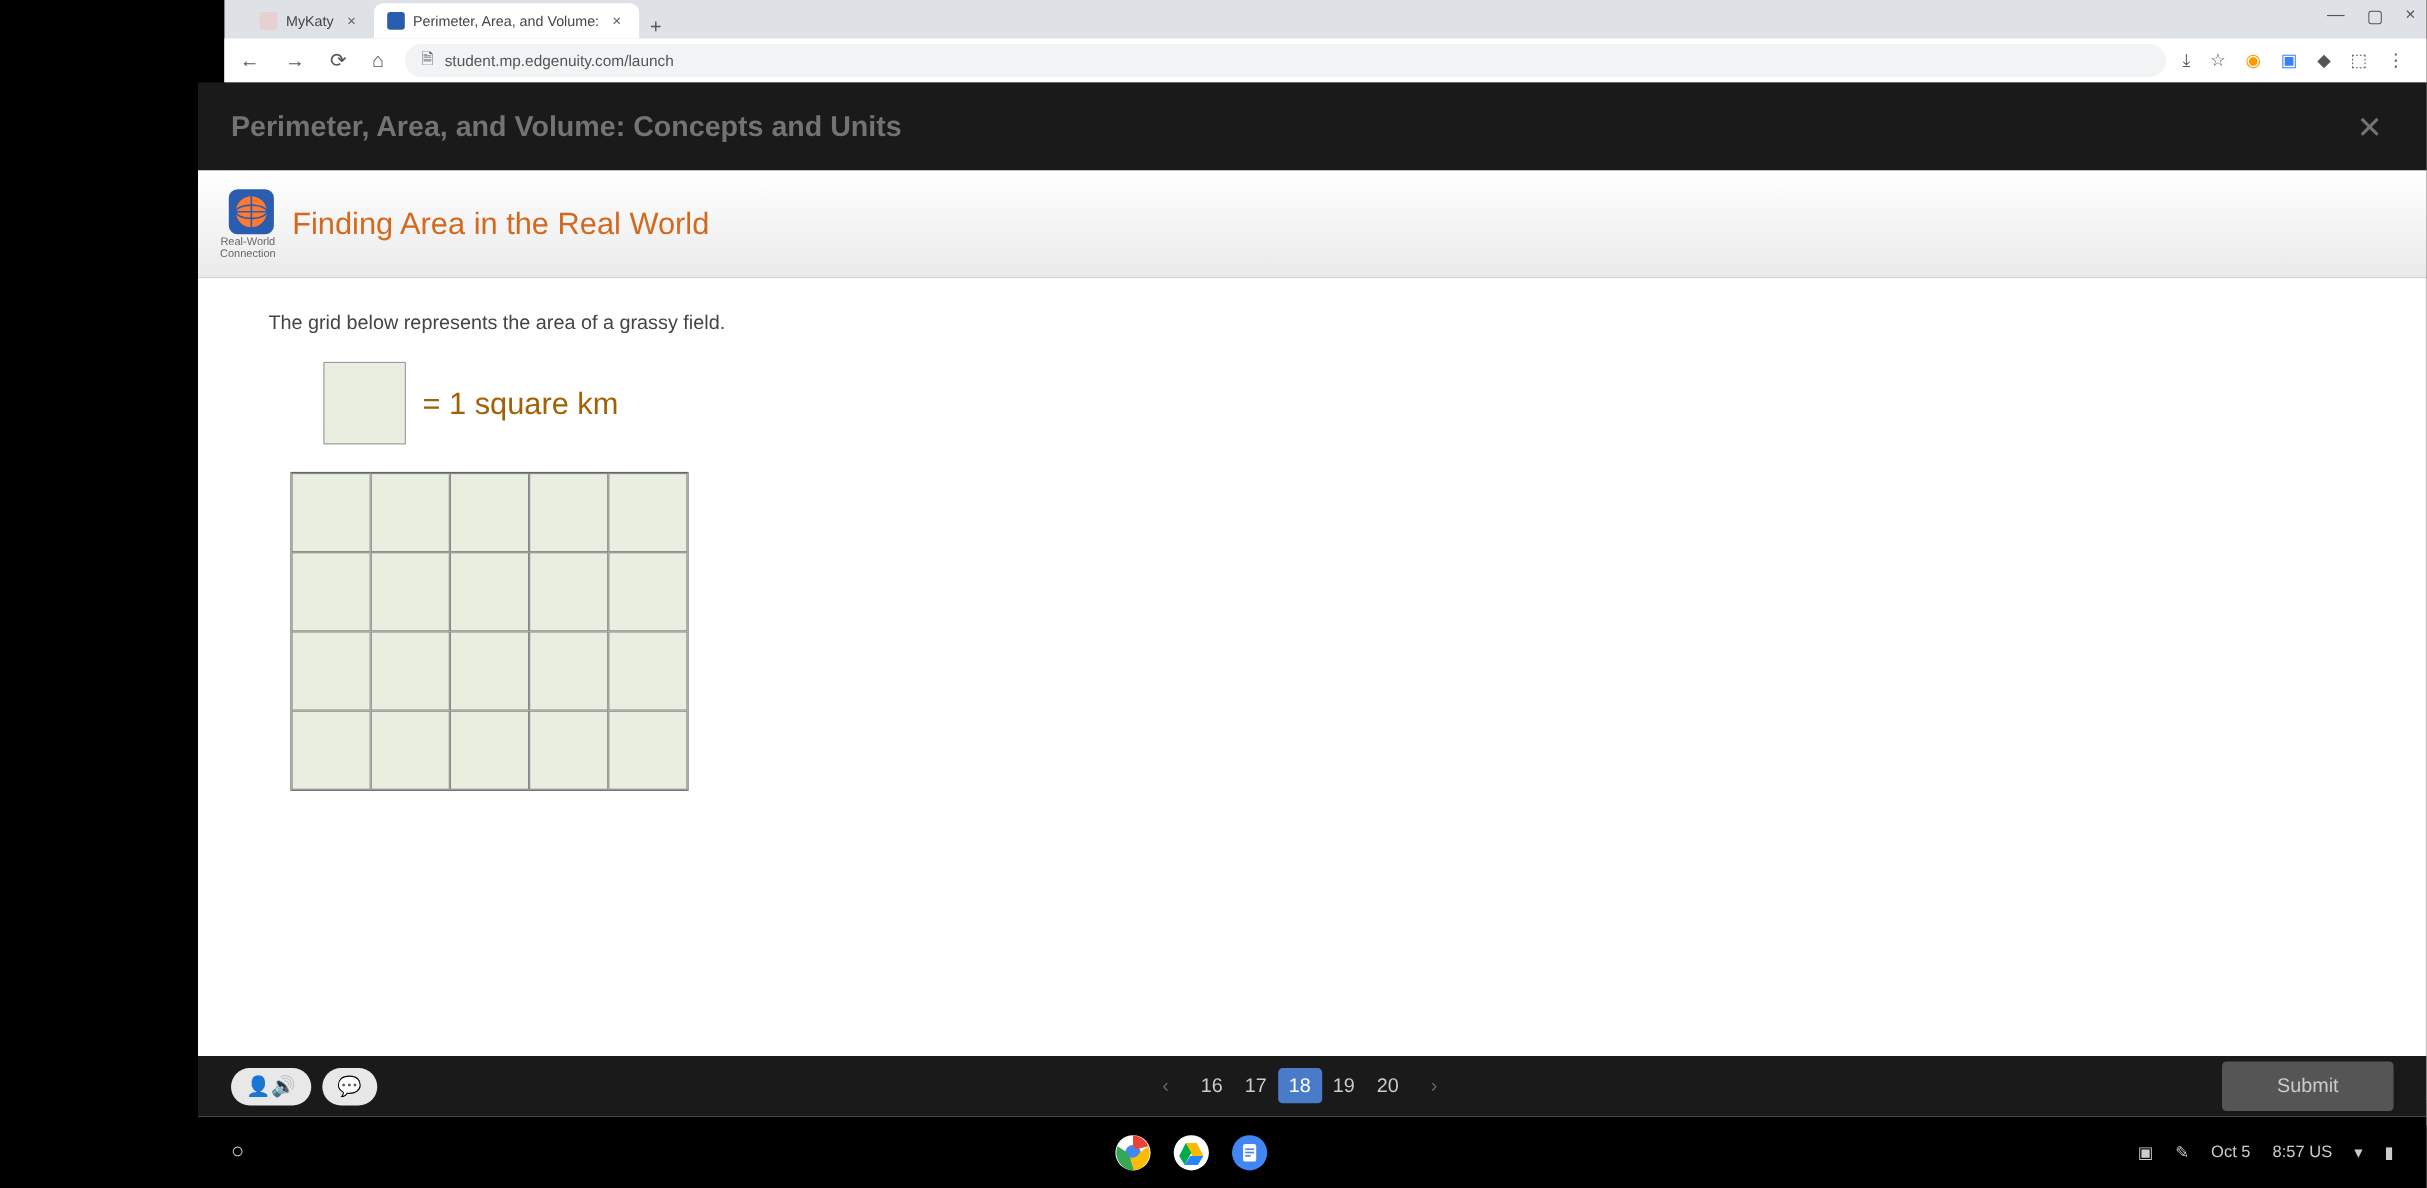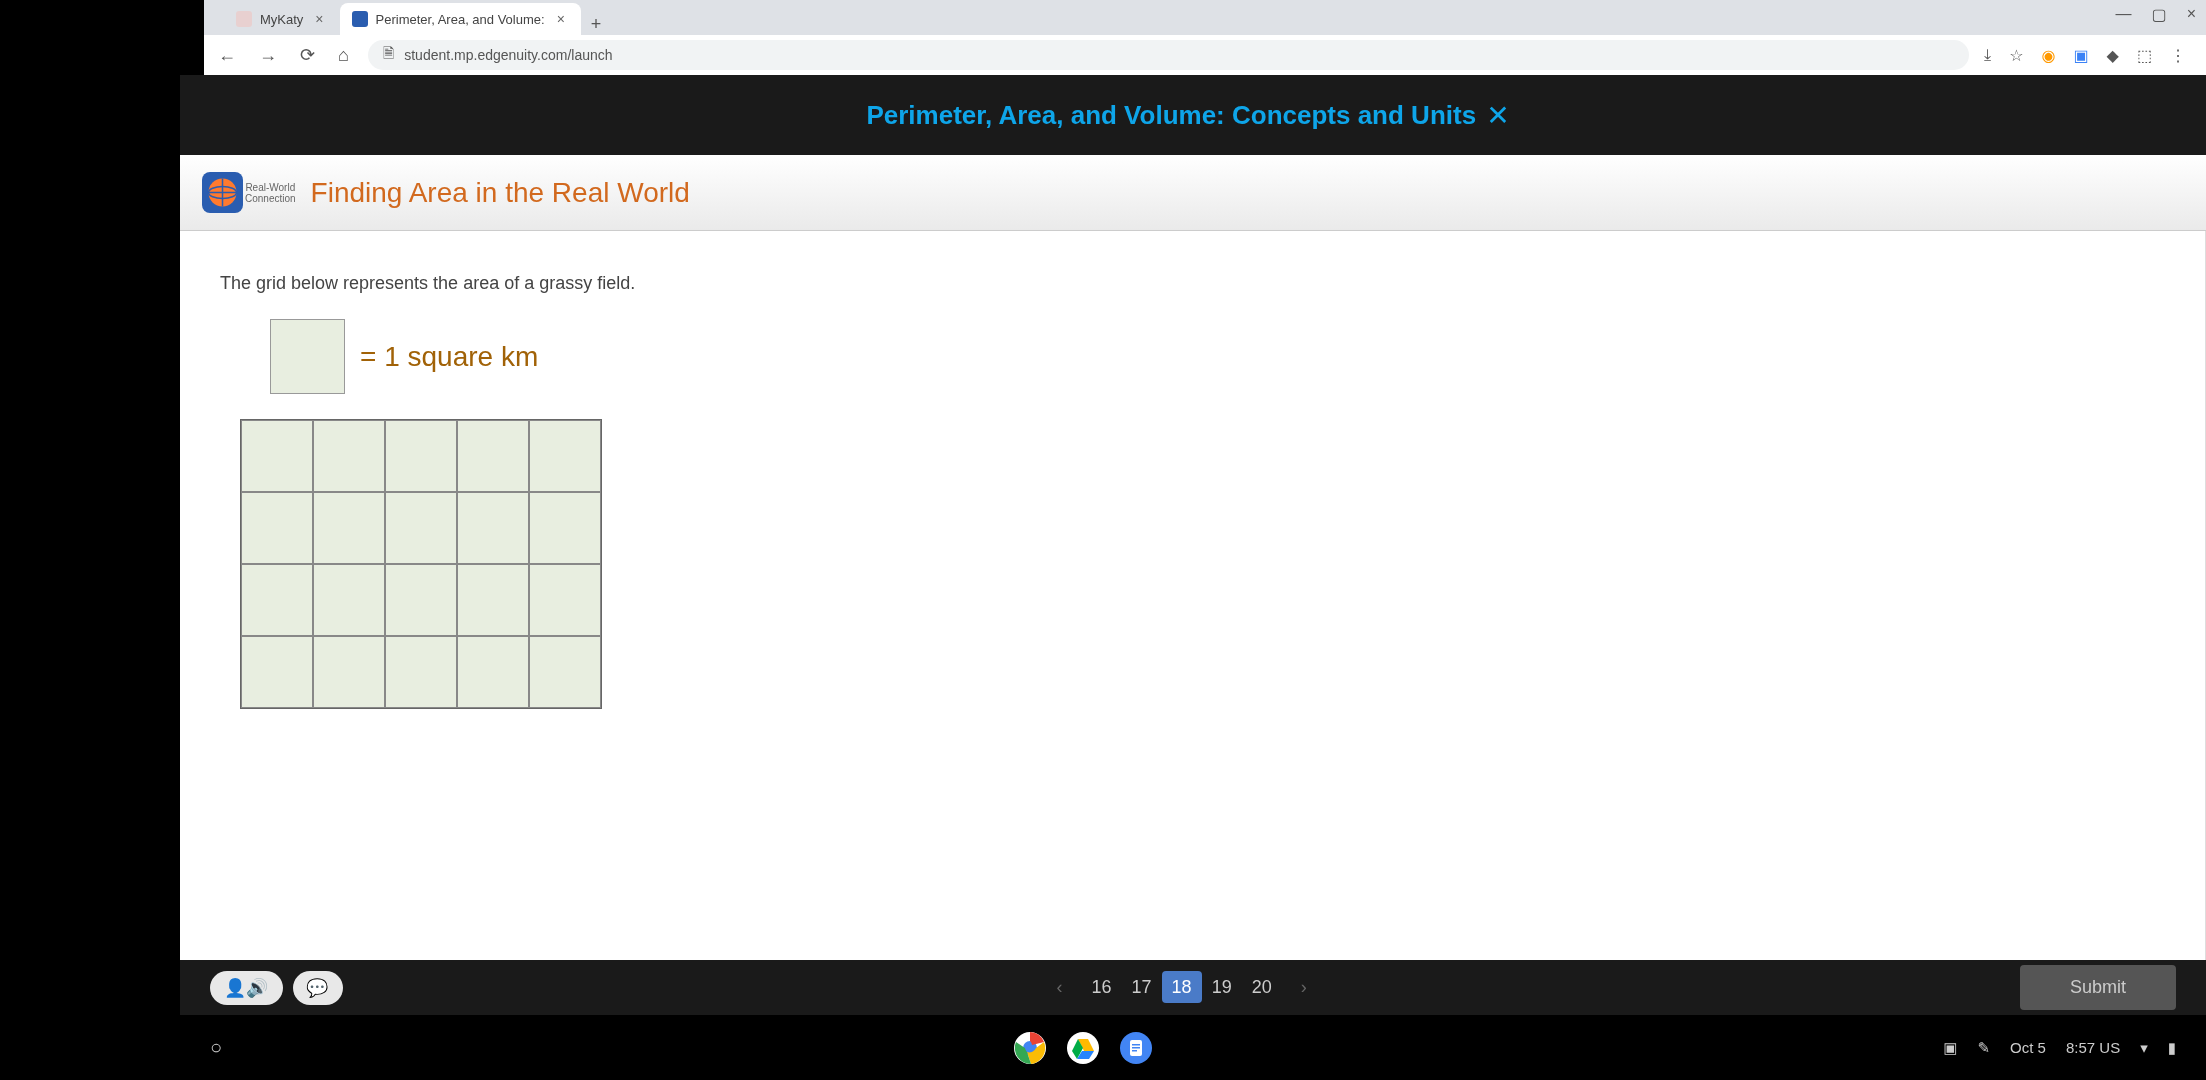--- a/index.html
+++ b/index.html
@@ -107,25 +107,25 @@
 .toolbar-actions span { cursor: pointer; }
 
 
 .app-header {
   position: absolute;
   top: 75px;
   left: 180px;
   right: 0;
   height: 80px;
   background: #1a1a1a;
-  color: #0ea5e9;
+  color: #737373;
   padding: 15px 30px;
   display: flex;
   align-items: center;
-  justify-content: center;
+  justify-content: space-between;
 }
 .app-header-left h1 {
   font-size: 26px;
   font-weight: bold;
 }
 .app-header-left .subtitle {
   font-size: 14px;
   letter-spacing: 1px;
   margin-top: 4px;
 }
@@ -170,22 +170,23 @@
   text-align: right;
 }
 
 .lesson-body {
   display: flex;
   height: calc(100% - 75px);
   background: #fff;
 }
 .left-panel {
   flex: 1;
-  padding: 42px 40px;
+  padding: 30px 40px;
   border-right: 1px solid #ddd;
+  margin-left: 24px;
 }
 .right-panel {
   flex: 1;
   padding: 30px 40px;
   position: relative;
 }
 .prompt-text {
   font-size: 18px;
   color: #444;
   margin-bottom: 25px;
@@ -410,21 +411,21 @@
 
 <div class="app-header">
   <div class="app-header-left">
     <h1>Perimeter, Area, and Volume: Concepts and Units</h1>
   </div>
   <span class="app-close">✕</span>
 </div>
 
 <div class="content-wrapper">
   <div class="section-header">
-    <div style="display:flex;flex-direction:row;align-items:center">
+    <div style="display:flex;flex-direction:column;align-items:flex-end">
       <svg class="globe-icon" viewBox="0 0 45 45">
         <rect x="2" y="2" width="41" height="41" rx="8" fill="#2a5db0"></rect>
         <circle cx="22.5" cy="22.5" r="14" fill="#ff7a2e"></circle>
         <ellipse cx="22.5" cy="22.5" rx="14" ry="6" fill="none" stroke="#2a5db0" stroke-width="1.5"></ellipse>
         <path d="M22.5 8.5 v28 M8.5 22.5 h28" stroke="#2a5db0" stroke-width="1.5"></path>
       </svg>
       <div class="icon-labels">
         <span>Real-World</span>
         <span>Connection</span>
       </div>

